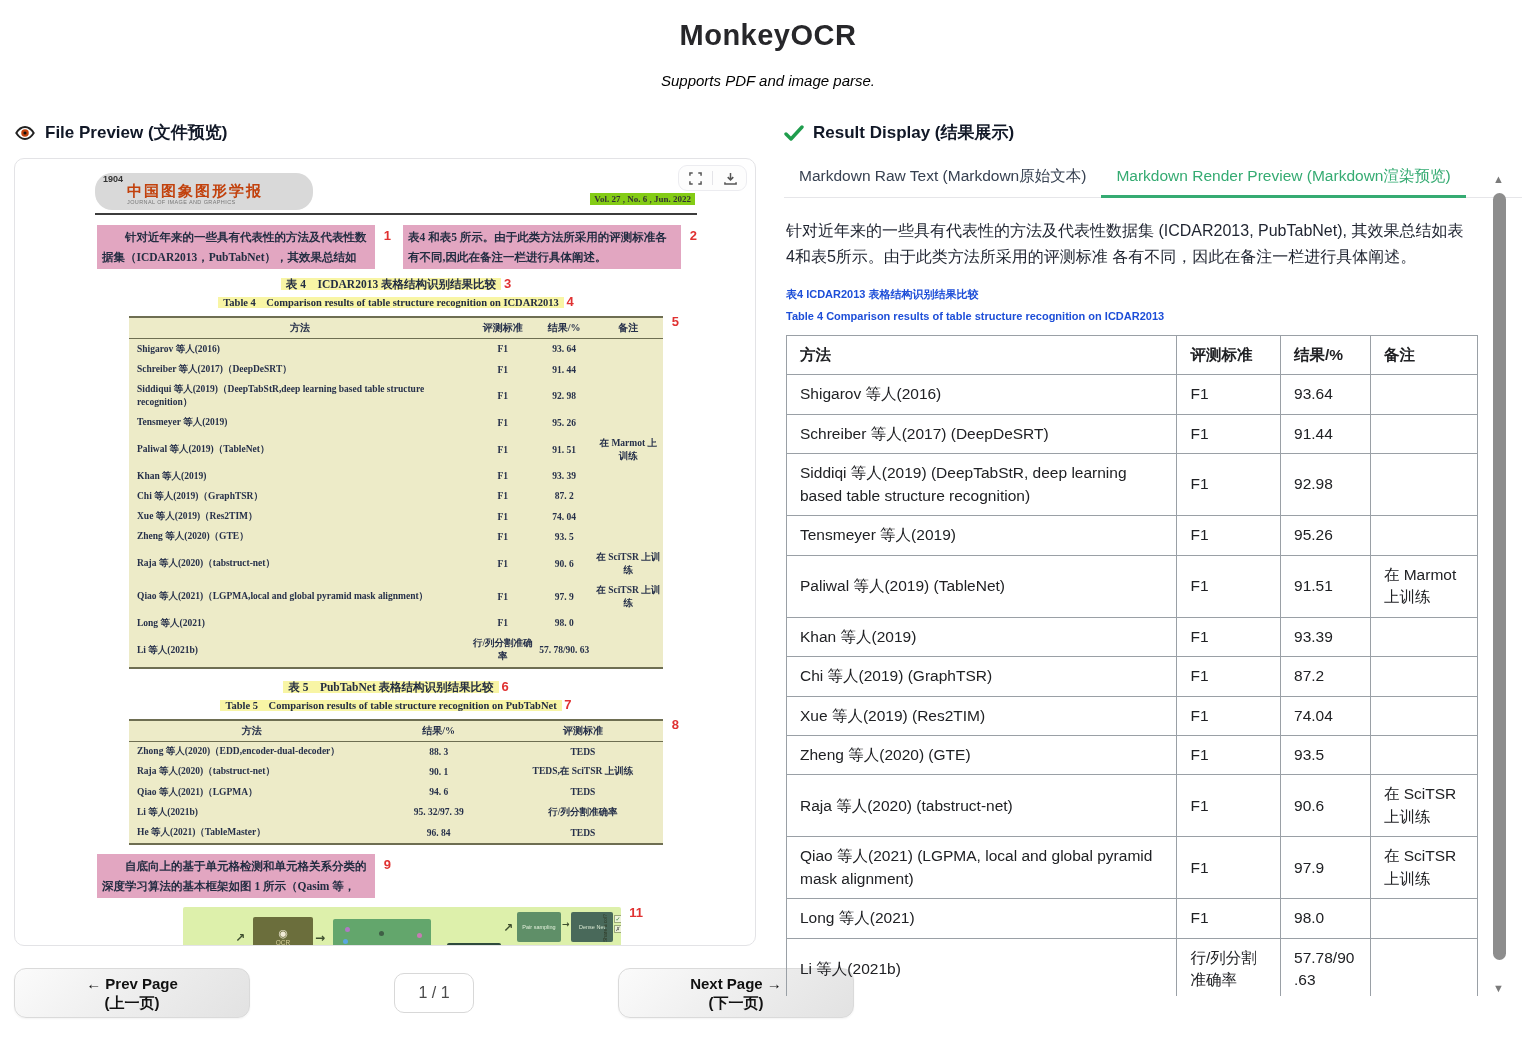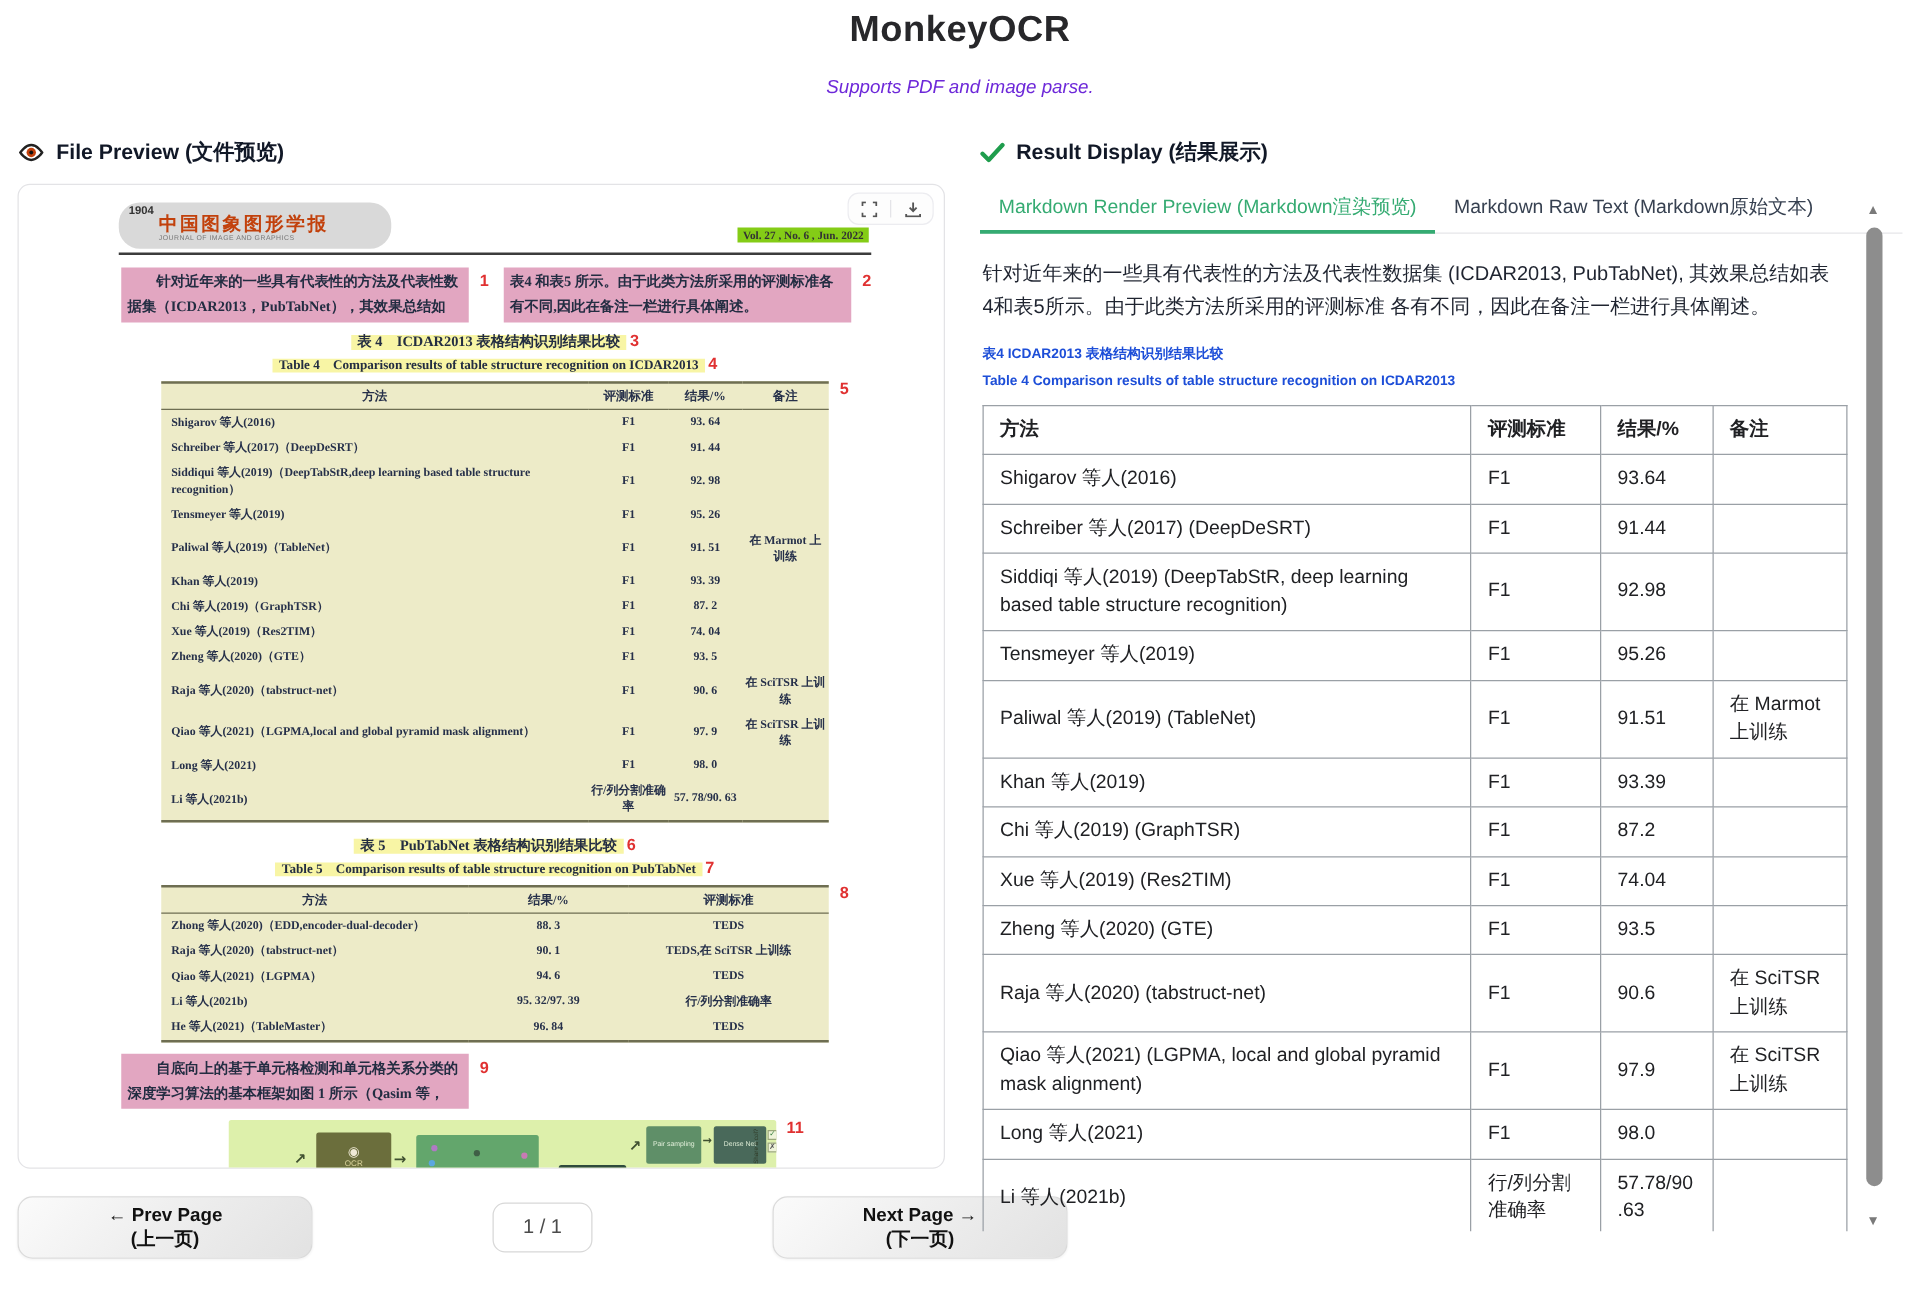--- a/index.html
+++ b/index.html
@@ -1,22 +1,22 @@
 <!DOCTYPE html>
 <html><head>
 <meta charset="utf-8">
 <style>
   * { margin:0; padding:0; box-sizing:border-box; }
   html,body { width:1536px; height:1043px; overflow:hidden; background:#fff;
     font-family:"Liberation Sans", sans-serif; color:#1f2937; }
 
   
-  .app-header { text-align:center; padding-top:8px; }
+  .app-header { text-align:center; padding-top:19px; }
   .app-title { font-size:29px; font-weight:700; color:#27272a; letter-spacing:.5px; }
-  .app-subtitle { margin-top:20px; font-size:15px; font-style:italic; color:#6d28d9; }
+  .app-subtitle { margin-top:20px; font-size:15px; font-style:italic; color:#000000; }
 
   
   .columns { display:flex; gap:18px; padding:0 14px; margin-top:32px; }
   .left-col { width:742px; flex:0 0 742px; }
   .right-col { flex:1; position:relative; padding-left:10px; }
 
   .panel-title { display:flex; align-items:center; gap:9px; font-size:17px; font-weight:700; color:#111827; }
   .panel-title .ico { display:inline-flex; width:22px; height:18px; }
 
   
@@ -411,22 +411,22 @@
     <div class="panel-title">
       <span class="ico" style="width:20px;">
         <svg width="20" height="18" viewBox="0 0 20 18">
             <path d="M2 10 L7 15 L18 3" fill="none" stroke="#1f9d4d" stroke-width="3.4" stroke-linecap="round" stroke-linejoin="round"></path>
           </svg>
       </span>
       <span>Result Display (结果展示)</span>
     </div>
 
     <div class="tabs">
+      <div class="tab">Markdown Raw Text (Markdown原始文本)</div>
       <div class="tab active">Markdown Render Preview (Markdown渲染预览)</div>
-      <div class="tab">Markdown Raw Text (Markdown原始文本)</div>
     </div>
 
     <div class="scroll-area">
       <div class="md-para">针对近年来的一些具有代表性的方法及代表性数据集 (ICDAR2013, PubTabNet), 其效果总结如表4和表5所示。由于此类方法所采用的评测标准 各有不同，因此在备注一栏进行具体阐述。</div>
       <div class="md-cap first">表4 ICDAR2013 表格结构识别结果比较</div>
       <div class="md-cap">Table 4 Comparison results of table structure recognition on ICDAR2013</div>
 
       <table class="md-table">
         <colgroup>
             <col class="mc1">

